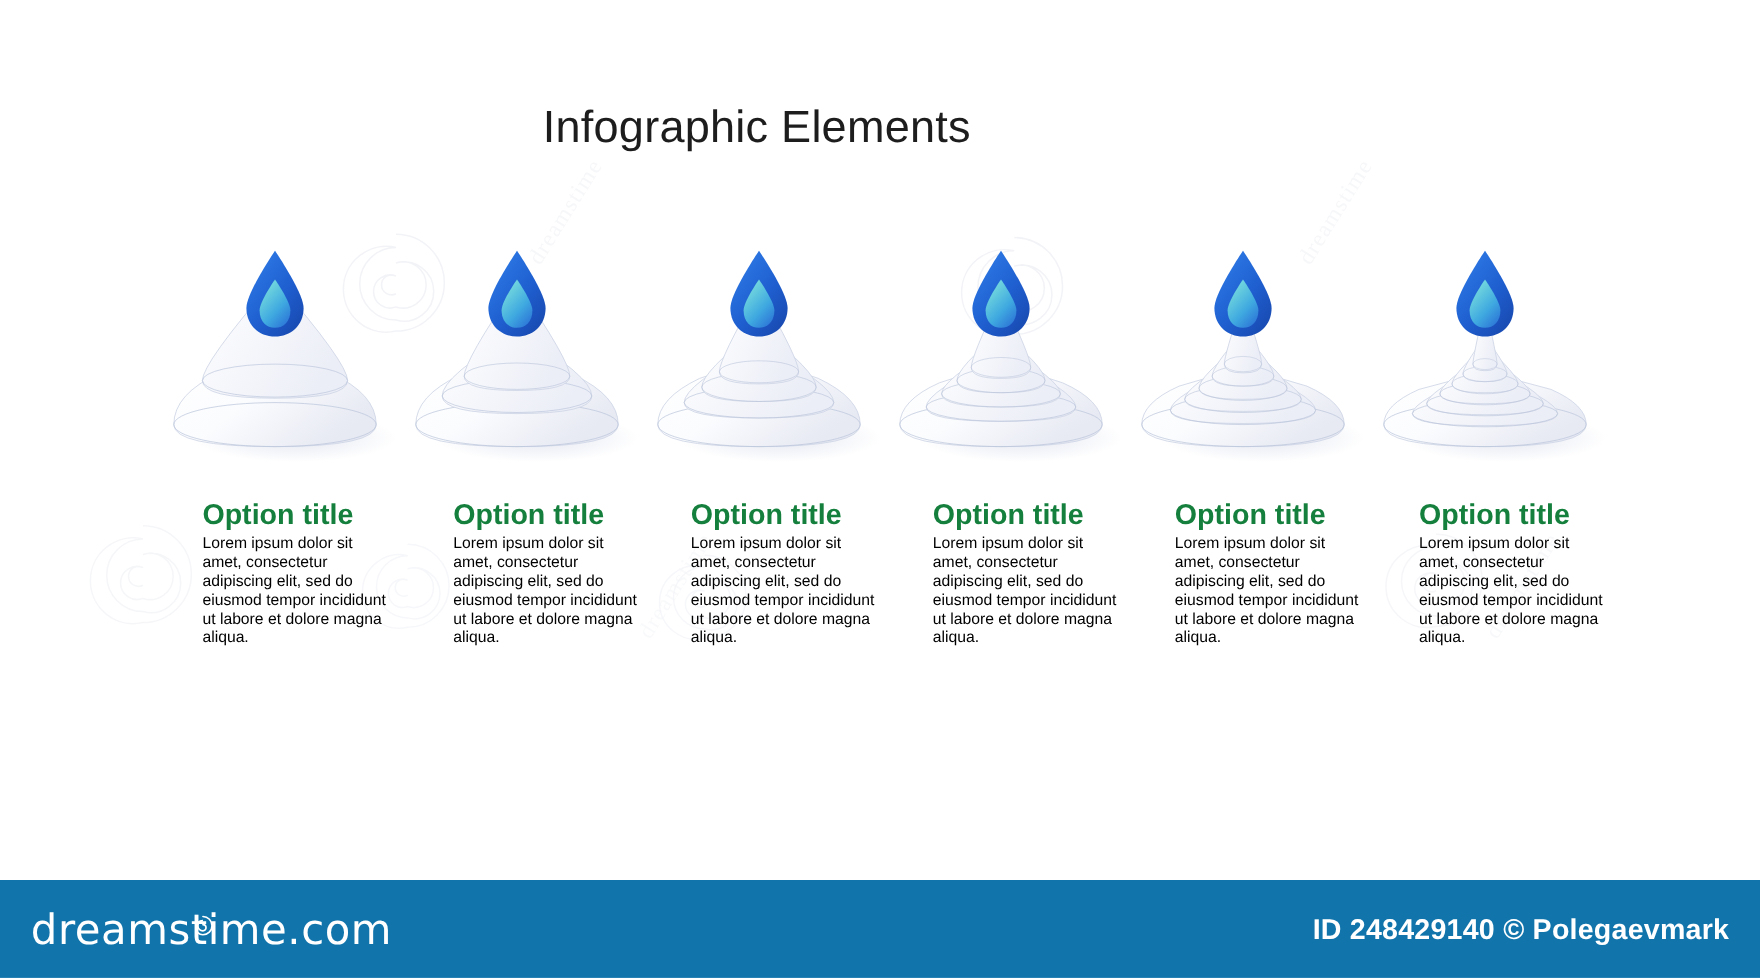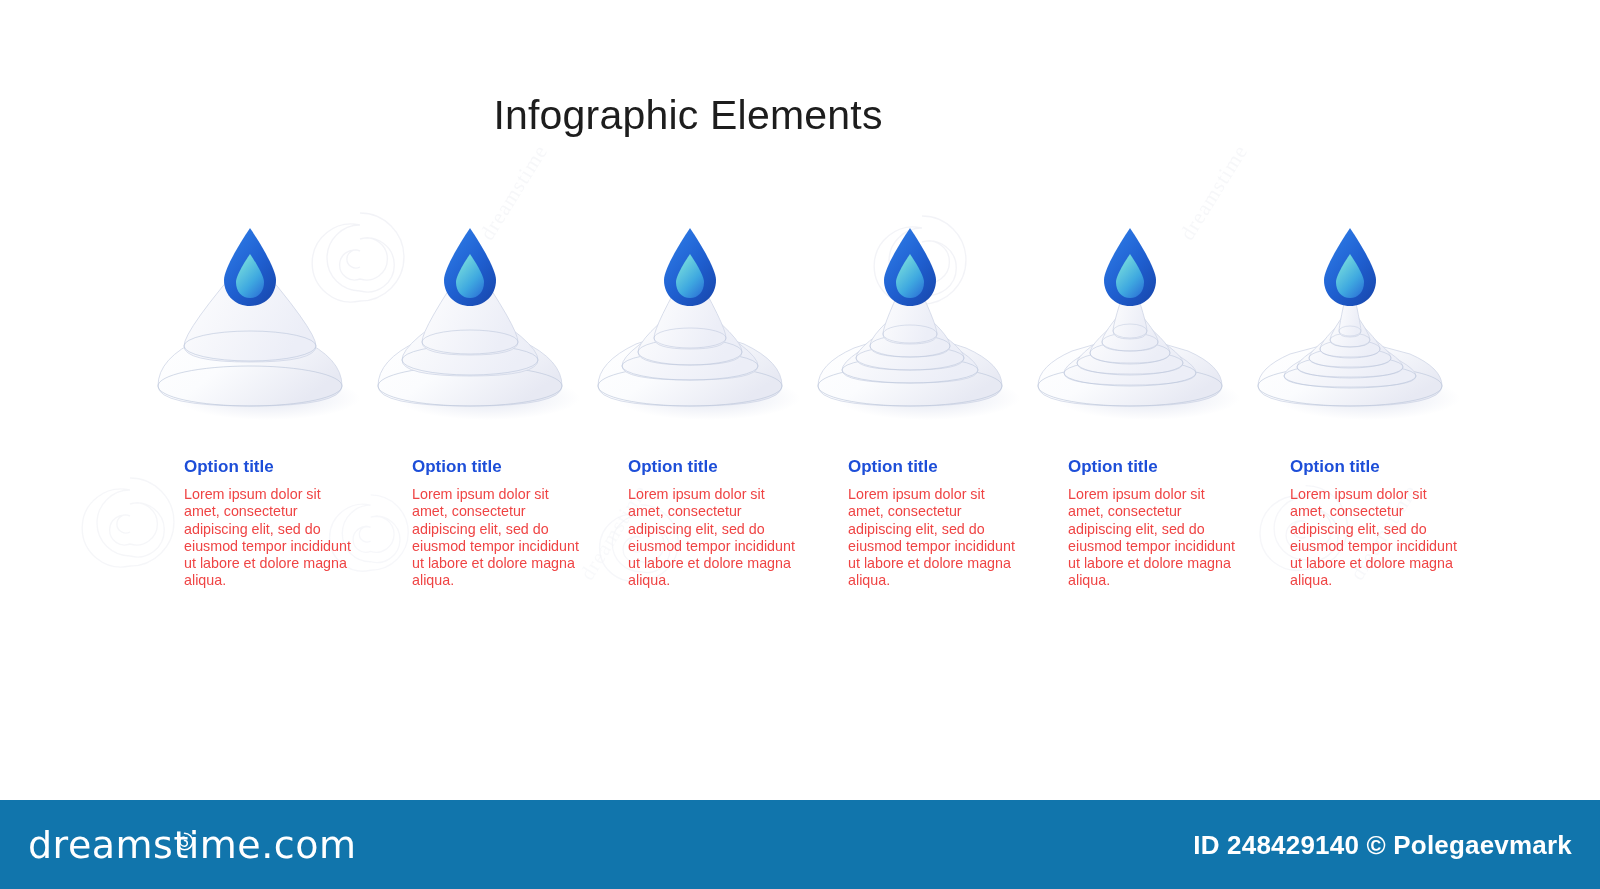--- a/index.html
+++ b/index.html
@@ -72,32 +72,32 @@
   }
   .cone-wrap svg { display: block; }
 
   .text-block {
     position: absolute;
     left: 0;
     top: 455px;
     width: 172px;
   }
   .opt-title {
-    font-size: 17px;
+    font-size: 26px;
     font-weight: 700;
-    color: #1d4ed8;
+    color: #15803d;
     line-height: 24px;
     margin: 0 0 7px 0;
     white-space: nowrap;
     font-family: "Liberation Sans", sans-serif;
   }
   .opt-body {
     font-size: 14.3px;
     line-height: 17.3px;
-    color: #ef4444;
+    color: #000000;
     margin: 0;
     font-family: "Liberation Sans", sans-serif;
   }
 
   
   #footer {
     position: absolute;
     left: 0;
     top: 800px;
     width: 1600px;

